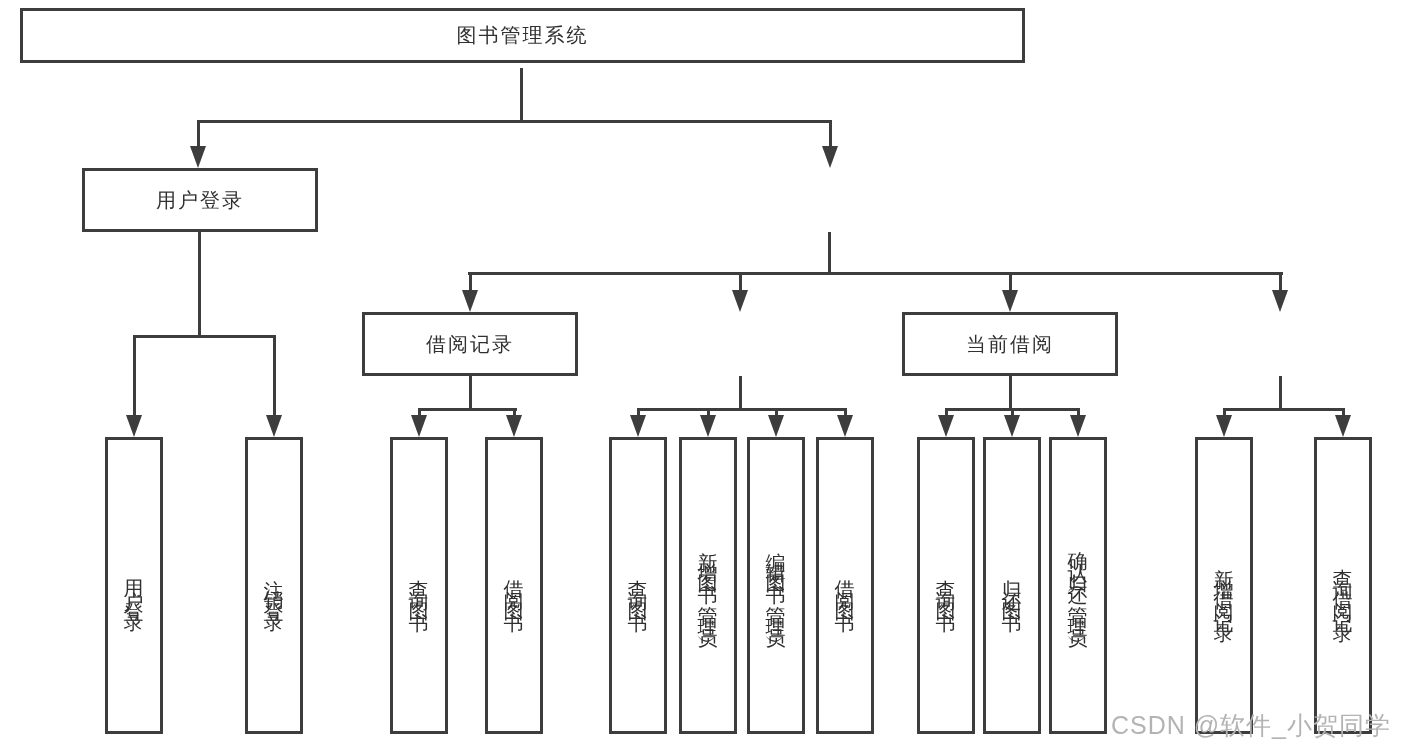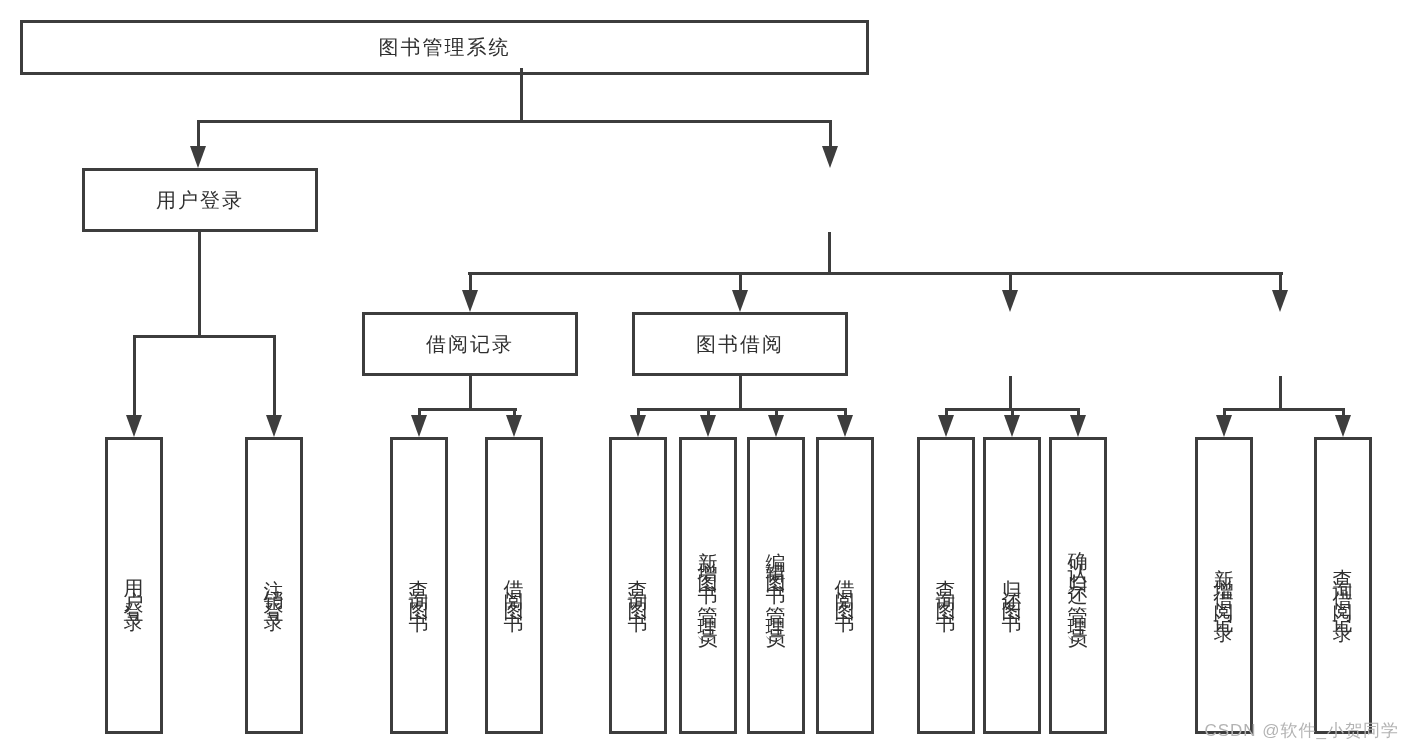--- a/index.html
+++ b/index.html
@@ -38,43 +38,43 @@
     content:"";position:absolute;left:7px;top:0;bottom:14px;width:3px;
     background:var(--line);
   }
   .arrow::after{
     content:"";position:absolute;left:0;bottom:0;width:0;height:0;
     border-left:8.5px solid transparent;
     border-right:8.5px solid transparent;
     border-top:22px solid var(--line);
   }
   .watermark{
-    position:absolute;right:6px;bottom:5px;
-    font-size:17px;color:var(--watermark);
+    position:absolute;right:14px;bottom:5px;
+    font-size:25px;color:var(--watermark);
     letter-spacing:1px;white-space:nowrap;z-index:5;
   }
 </style>
 </head>
 <body>
 
 <div class="stage">
 
-  <div class="node h" style="left:20px;top:20px;width:849px;height:55px">
+  <div class="node h" style="left:20px;top:8px;width:1005px;height:55px">
     <span>图书管理系统</span>
   </div>
 
   <div class="node h" style="left:82px;top:168px;width:236px;height:64px">
     <span>用户登录</span>
   </div>
 
   <div class="node h" style="left:362px;top:312px;width:216px;height:64px">
     <span>借阅记录</span>
   </div>
-  <div class="node h" style="left:632px;top:312px;width:216px;height:64px">
-    <span>图书借阅</span>
+  <div class="node h" style="left:902px;top:312px;width:216px;height:64px">
+    <span>当前借阅</span>
   </div>
 
   <div class="node v" style="left:105px;top:437px;width:58px;height:297px">
     <span>用户登录</span>
   </div>
   <div class="node v" style="left:245px;top:437px;width:58px;height:297px">
     <span>注销登录</span>
   </div>
 
   <div class="node v" style="left:390px;top:437px;width:58px;height:297px">

